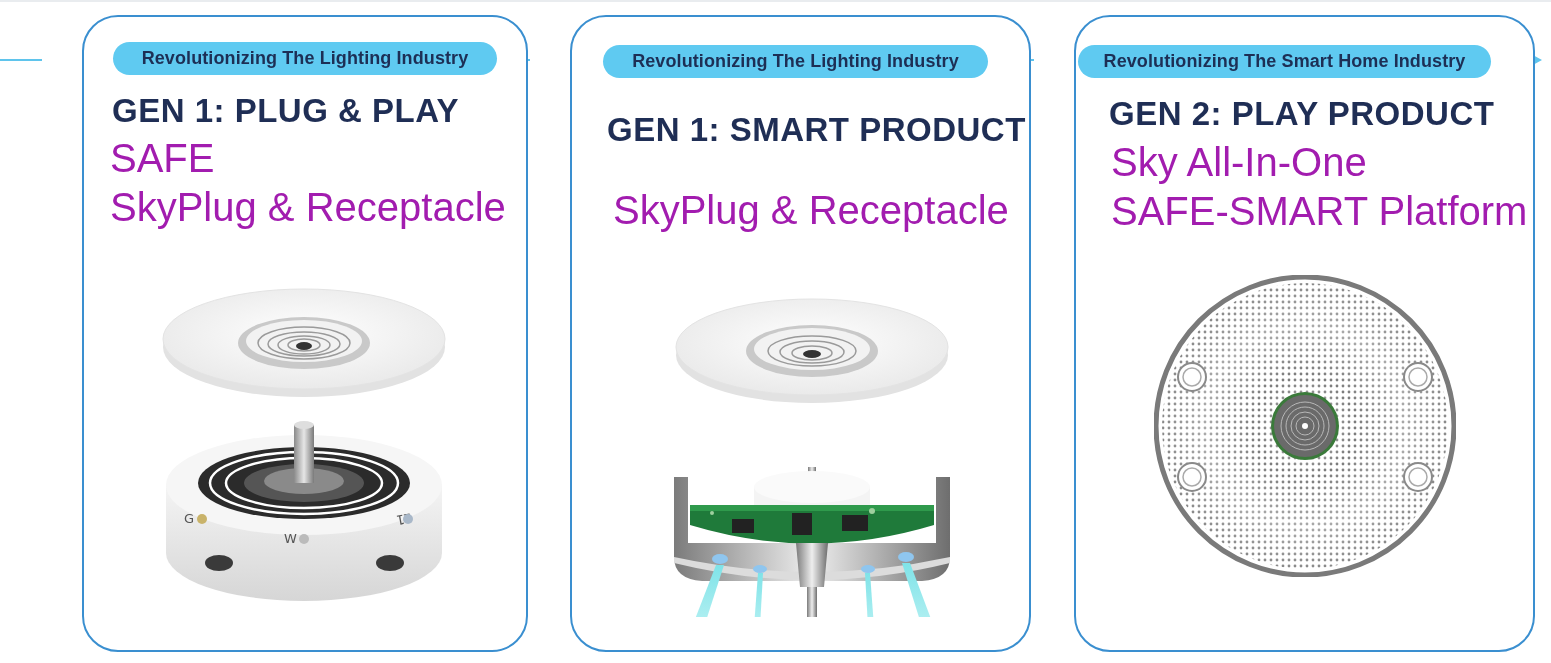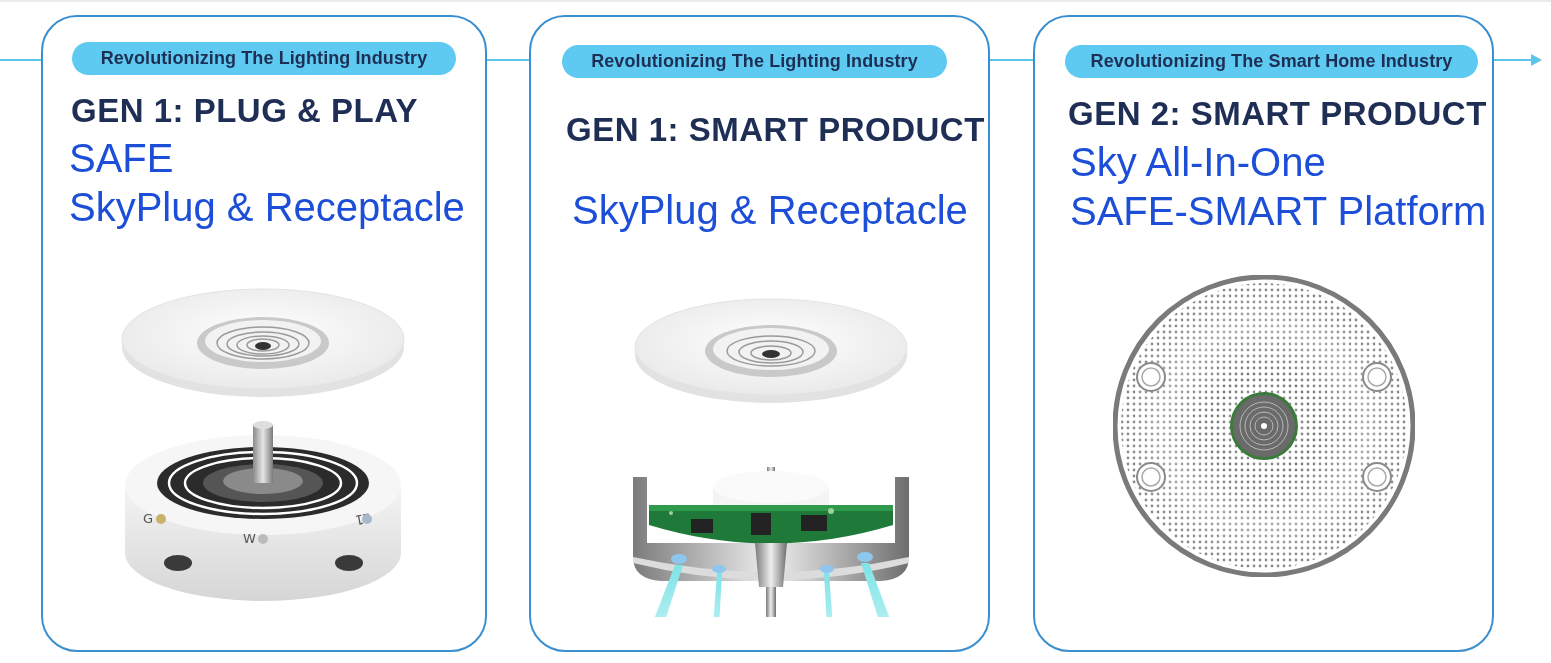--- a/index.html
+++ b/index.html
@@ -1,23 +1,23 @@
 <!DOCTYPE html>
 <html><head>
 <meta charset="utf-8">
 <style>
   html, body { margin:0; padding:0; background:#ffffff; }
   body { width:1551px; height:663px; position:relative; overflow:hidden; font-family:"Liberation Sans", sans-serif; }
   .topline { position:absolute; left:0; top:0; width:1551px; height:2px; background:#e9ecef; }
   .connector { position:absolute; height:2px; background:#5fc4ec; top:59px; }
   .arrow-head { position:absolute; top:54px; left:1531px; width:0; height:0; border-top:6px solid transparent; border-bottom:6px solid transparent; border-left:11px solid #5fc4ec; }
-  .card { position:absolute; top:15px; border:2px solid #3a8fd0; border-radius:36px; background:#fff; box-sizing:border-box; }
+  .card { position:absolute; top:15px; border:2px solid #3a8fd0; border-radius:36px; background:#fff; box-sizing:border-box;margin-left:41px; }
   .pill { position:absolute; height:33px; border-radius:17px; background:#5fcaf1; color:#1d2f55; font-weight:bold; font-size:18px; line-height:33px; text-align:center; white-space:nowrap; letter-spacing:0.1px; }
   .gen-title { position:absolute; color:#1f2e55; font-weight:bold; font-size:33px; letter-spacing:0.5px; white-space:nowrap; }
-  .product-name { position:absolute; color:#1d4ed8; font-size:40px; line-height:48px; white-space:nowrap; font-weight:normal; }
+  .product-name { position:absolute; color:#a21caf; font-size:40px; line-height:48px; white-space:nowrap; font-weight:normal; }
   .product-img { position:absolute; }
 </style>
 </head>
 <body>
 
 <div class="topline"></div>
 
 <div class="connector" style="left:0;width:42px;"></div>
 <div class="connector" style="left:486px;width:44px;"></div>
 <div class="connector" style="left:989px;width:45px;"></div>
@@ -138,22 +138,22 @@
     <rect x="145" y="300" width="10" height="40" fill="url(#g2metal)"></rect>
 
     <polygon points="54,278 62,278 42,340 30,340" fill="url(#beam)"></polygon>
     <polygon points="96,286 101,286 98,340 92,340" fill="url(#beam)"></polygon>
     <polygon points="203,286 208,286 212,340 206,340" fill="url(#beam)"></polygon>
     <polygon points="240,276 248,276 272,340 260,340" fill="url(#beam)"></polygon>
   </svg>
 </div>
 
 <div class="card" style="left:1033px;width:461px;height:637px;">
-  <div class="pill" style="left:30px;top:28px;width:413px;">Revolutionizing The Smart Home Industry</div>
-  <div class="gen-title" style="left:33px;top:78px;">GEN 2: SMART PRODUCT</div>
+  <div class="pill" style="left:2px;top:28px;width:413px;">Revolutionizing The Smart Home Industry</div>
+  <div class="gen-title" style="left:33px;top:78px;">GEN 2: PLAY PRODUCT</div>
   <div class="product-name" style="left:35px;top:170px;">SAFE-SMART Platform</div>
   <div class="product-name" style="left:35px;top:121px;">Sky All-In-One</div>
 
   <svg class="product-img" style="left:78px;top:258px;" width="302" height="302" viewBox="0 0 302 302">
     <defs>
       <pattern id="dots" width="6" height="6" patternUnits="userSpaceOnUse">
         <circle cx="3" cy="3" r="1.4" fill="#7b7b7b"></circle>
       </pattern>
       <radialGradient id="fade" cx="50%" cy="50%" r="50%">
         <stop offset="0%" stop-color="#ffffff" stop-opacity="0.55"></stop>

